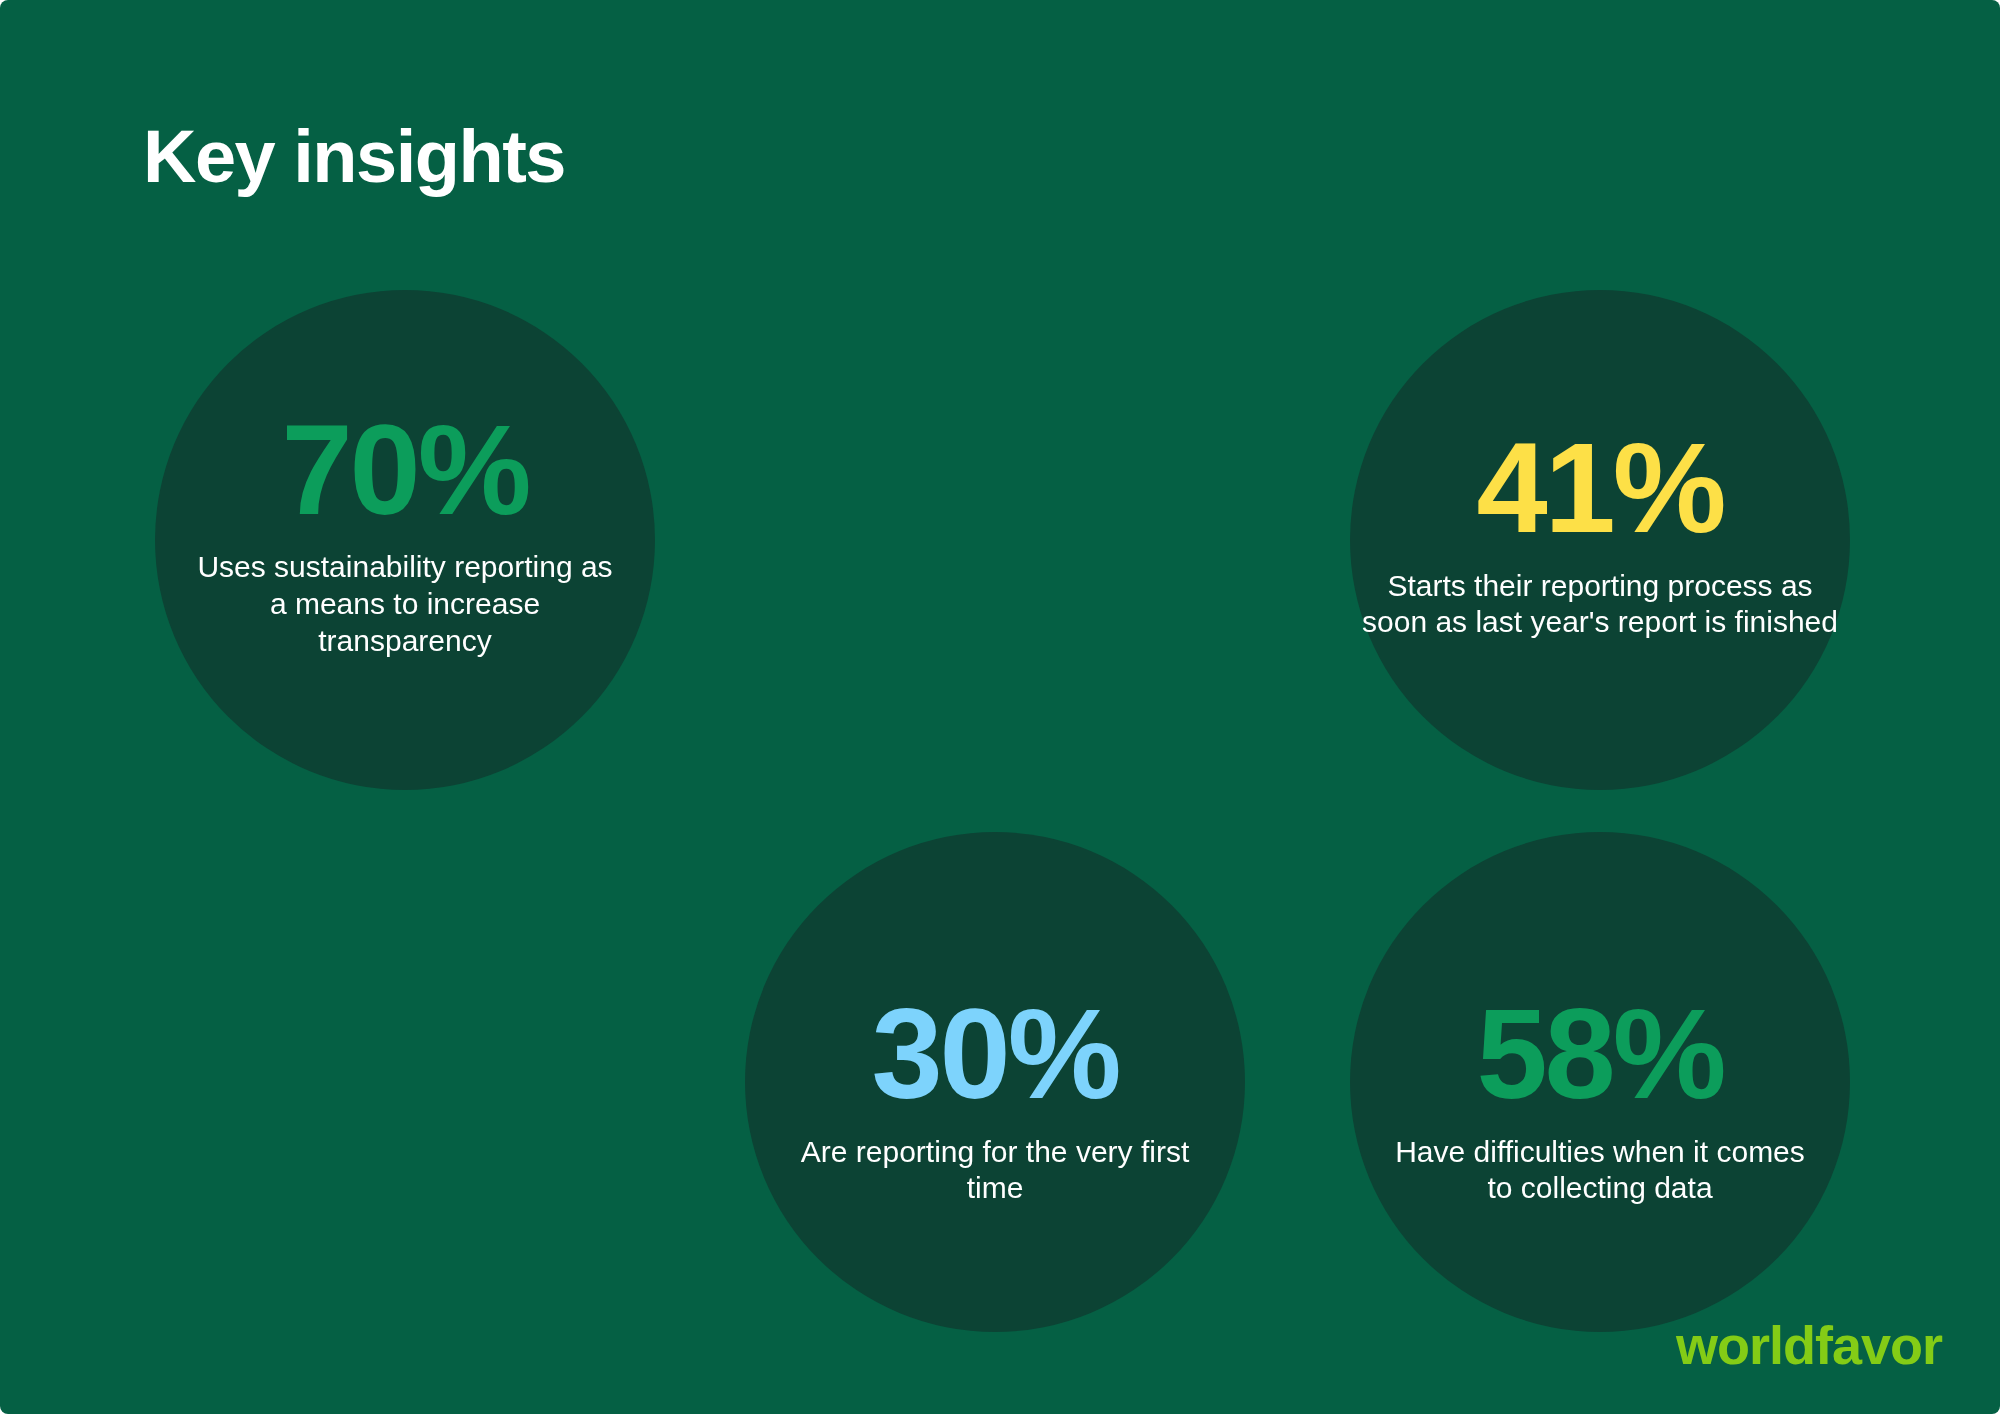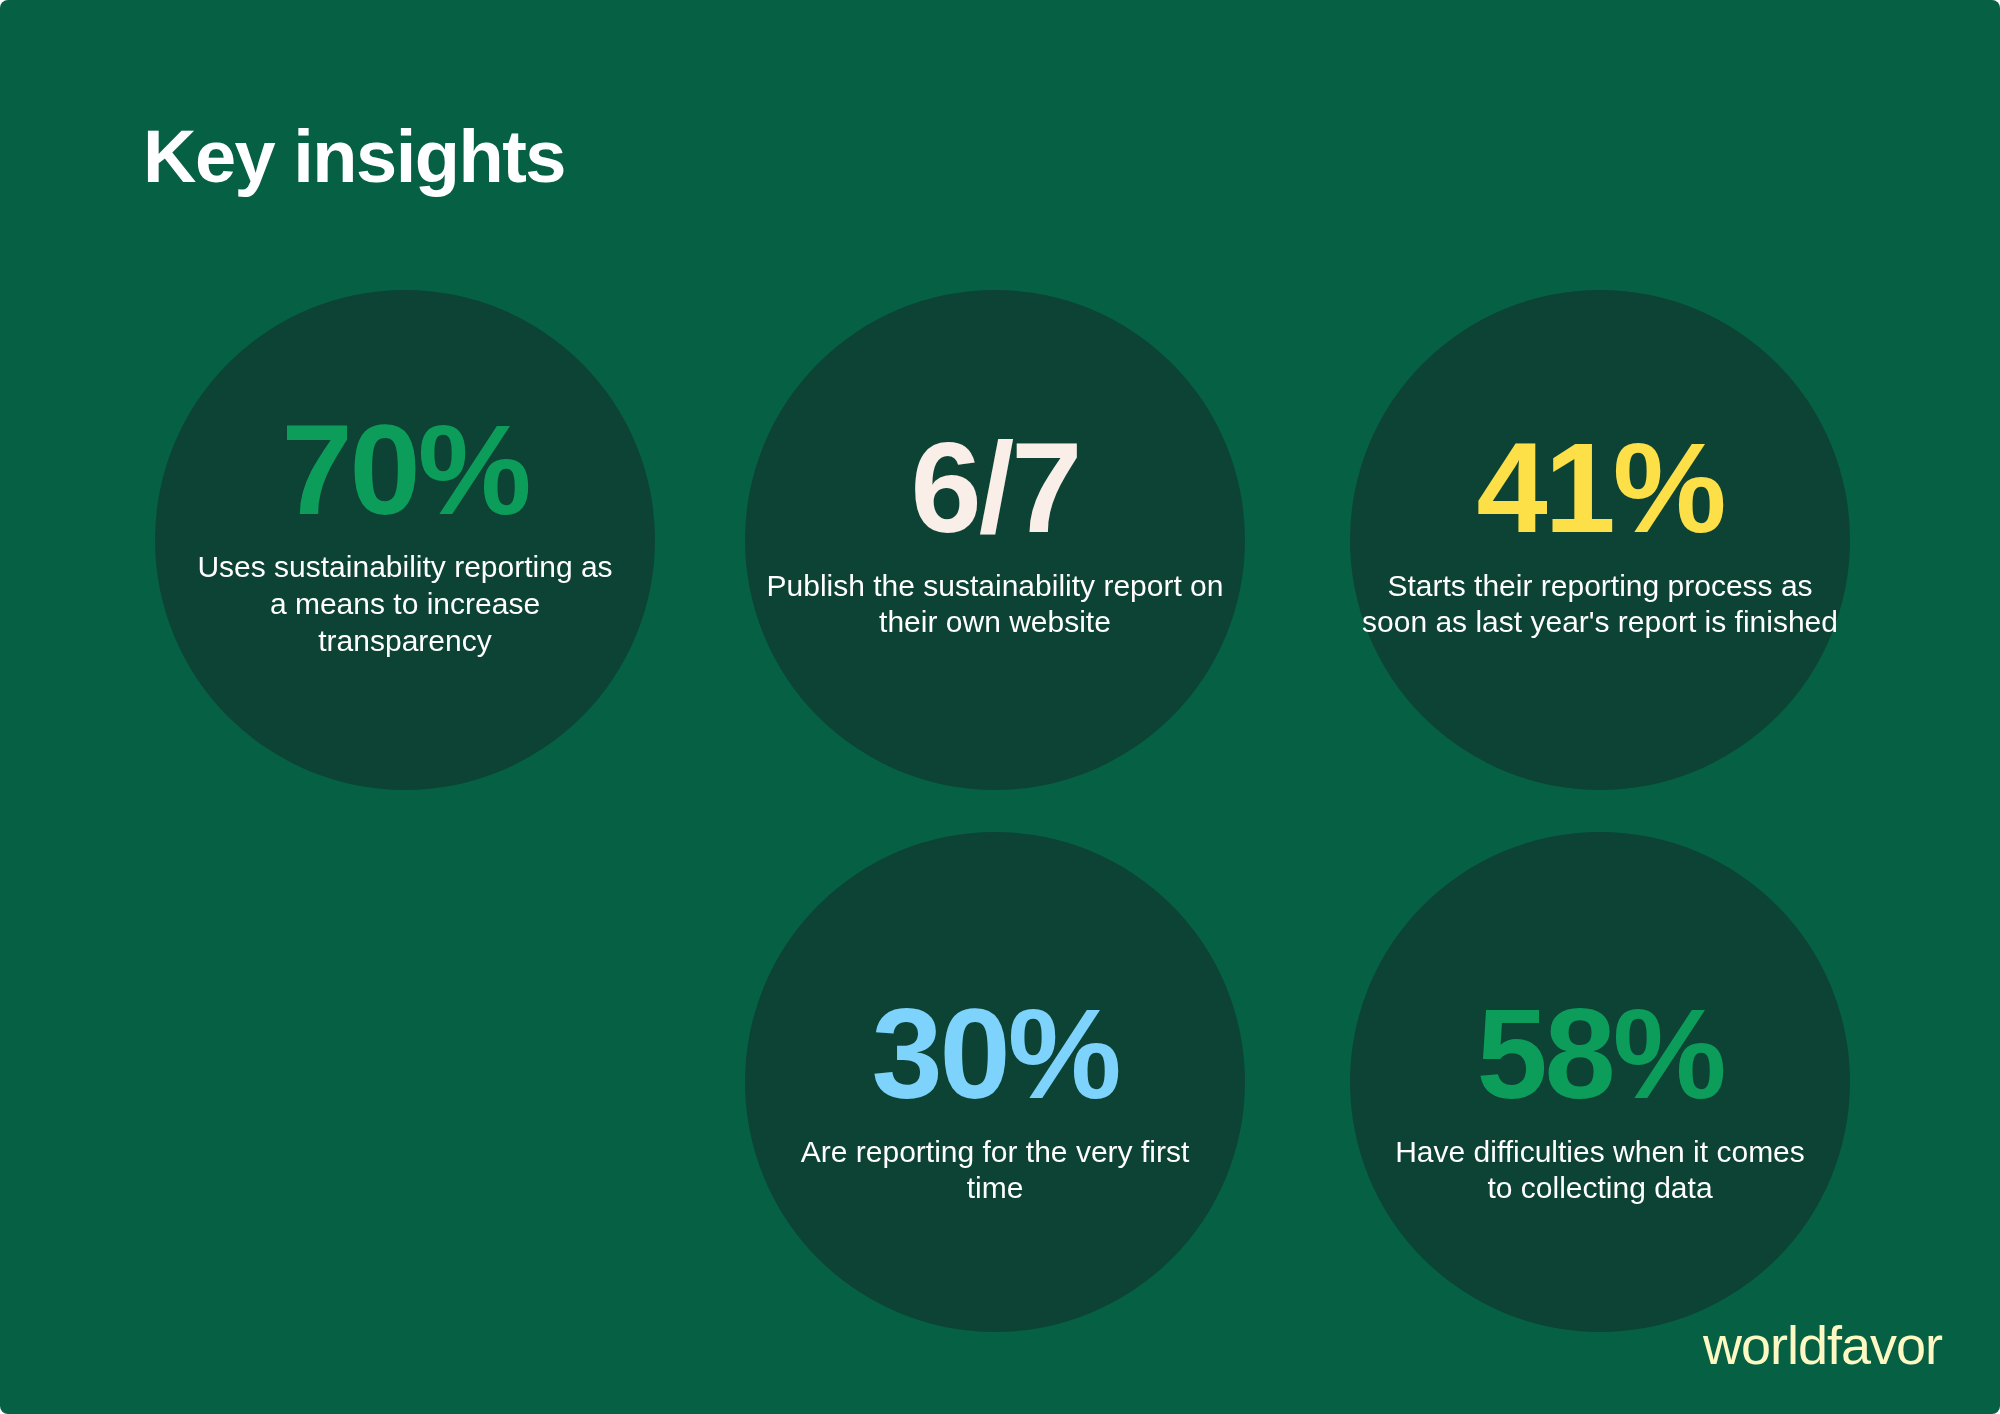--- a/index.html
+++ b/index.html
@@ -100,23 +100,23 @@
   
   .nudge-up  { transform: translateY(-8px); }
   .nudge-dn  { transform: translateY(16px); }
 
   
   #logo {
     position: absolute;
     right: 58px;
     bottom: 42px;
     font-size: 54px;
-    font-weight: 400;
+    font-weight: 700;
     letter-spacing: -1px;
-    color: #fef9c3;
+    color: #84cc16;
     line-height: 1;
     white-space: nowrap;
   }
 </style>
 </head>
 <body>
 
 <div id="slide" style="background: rgb(5, 96, 68); border-radius: 8px;">
 
   <div id="page-title">Key insights</div>
@@ -124,27 +124,20 @@
   <div id="stats-grid">
 
     <div class="stat-cell col-0 row-0">
       <div class="stat-circle" style="background: rgb(12, 67, 52);"></div>
       <div class="stat-content nudge-up">
         <div class="stat-value" style="color: rgb(12, 157, 91);">70%</div>
         <div class="stat-caption">Uses sustainability reporting as a means to increase transparency</div>
       </div>
     </div>
 
-    <div class="stat-cell col-1 row-0">
-      <div class="stat-circle" style="background: rgb(12, 67, 52);"></div>
-      <div class="stat-content nudge-up">
-        <div class="stat-value" style="color: rgb(250, 238, 232);">6/7</div>
-        <div class="stat-caption wide">Publish the sustainability report on their own website</div>
-      </div>
-    </div>
 
     <div class="stat-cell col-2 row-0">
       <div class="stat-circle" style="background: rgb(12, 67, 52);"></div>
       <div class="stat-content nudge-up">
         <div class="stat-value" style="color: #fde047;">41%</div>
         <div class="stat-caption wide">Starts their reporting process as soon as last year's report is finished</div>
       </div>
     </div>
 
 

